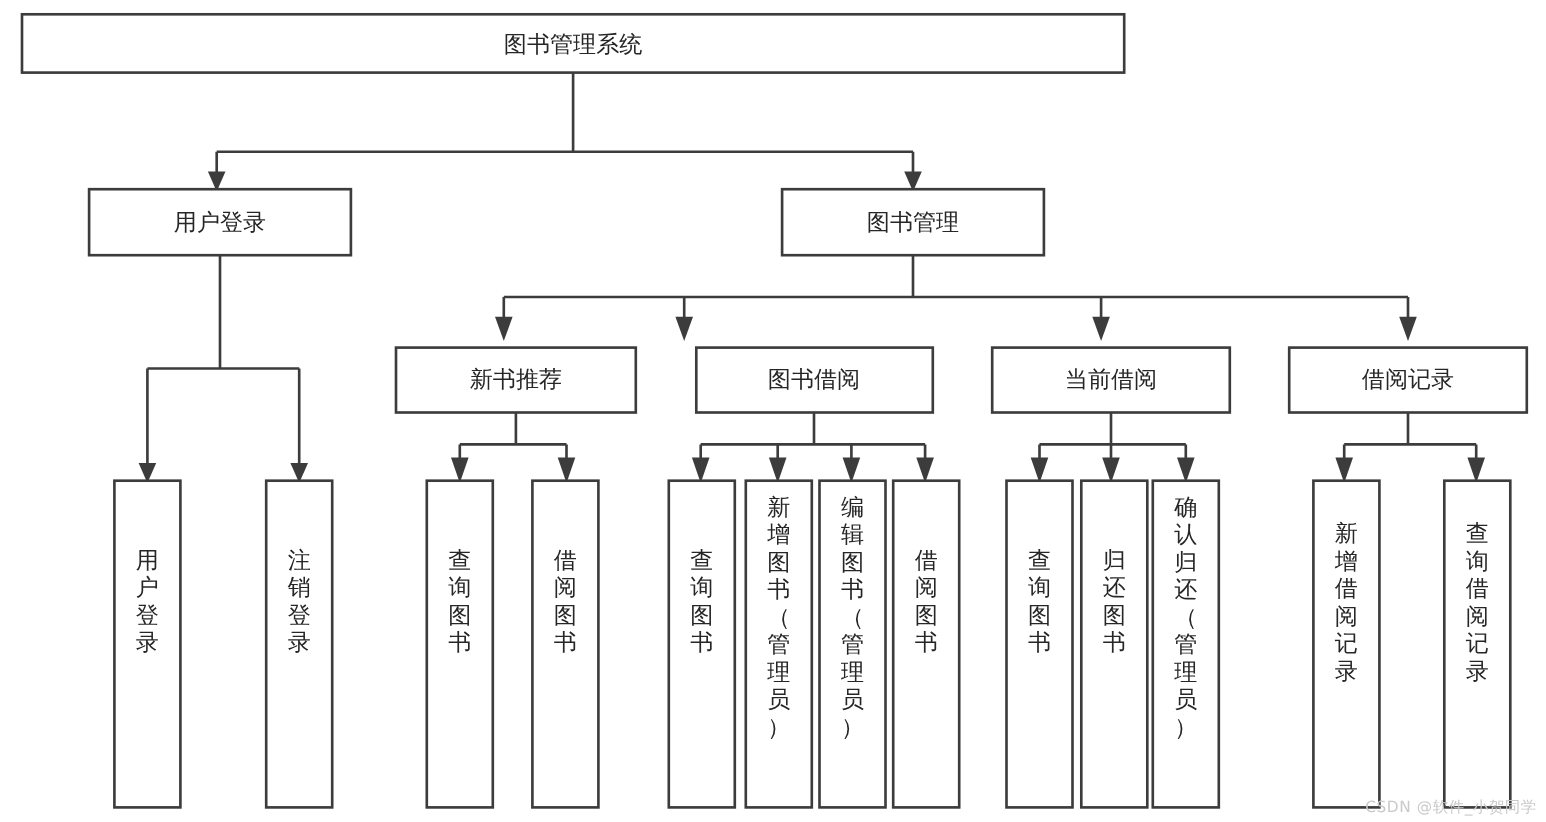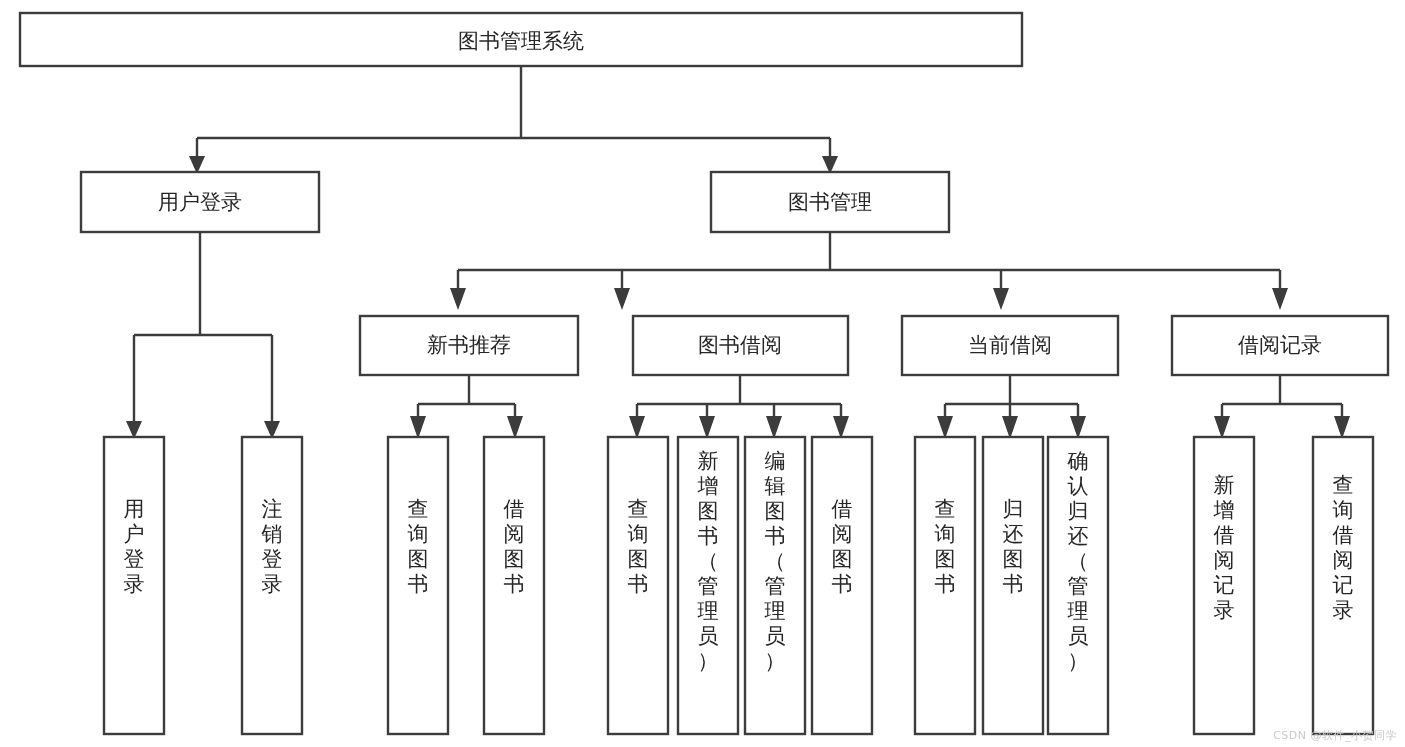--- a/index.html
+++ b/index.html
@@ -52,21 +52,21 @@
     fill: #262626;
     font-family: "DejaVu Sans", "Liberation Sans", sans-serif;
     font-size: 21px;
     text-anchor: middle;
   }
   .watermark {
     position: absolute;
     right: 8px;
     bottom: 4px;
     font-family: "DejaVu Sans", "Liberation Sans", sans-serif;
-    font-size: 11px;
+    font-size: 14px;
     color: #c9c9c9;
     letter-spacing: 0.5px;
     white-space: nowrap;
     pointer-events: none;
   }
 </style>
 </head>
 <body>
 
 <div id="diagram-root">

